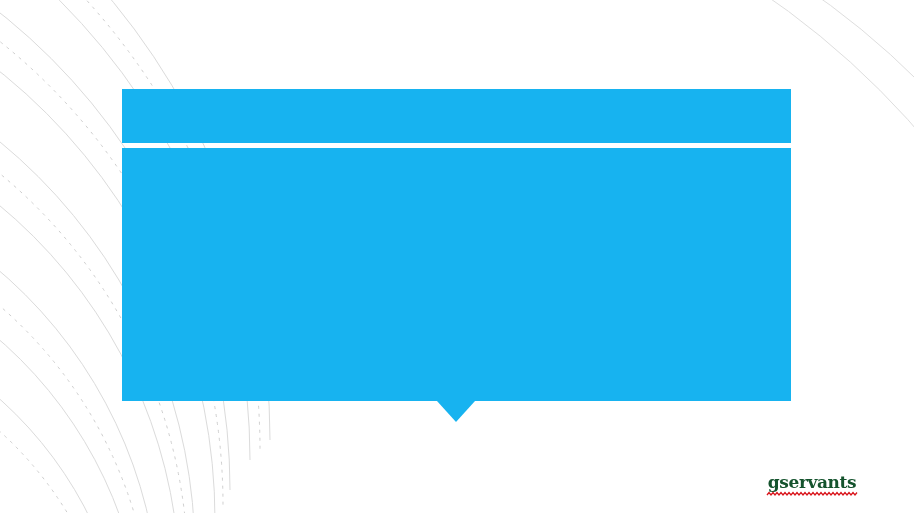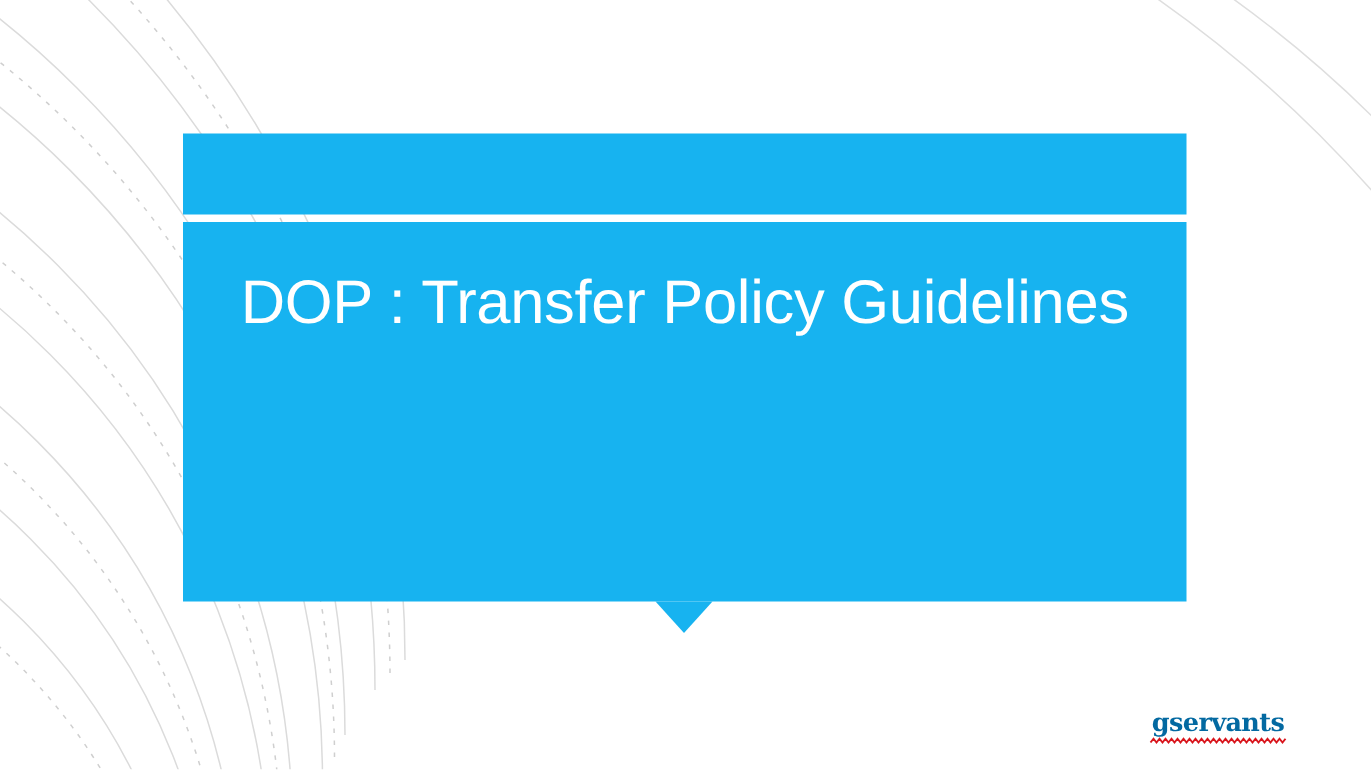--- a/index.html
+++ b/index.html
@@ -90,21 +90,21 @@
     top: 473px;
     width: 92px;
     height: 27px;
   }
   .logo-text {
     position: absolute;
     left: 0;
     top: 0;
     width: 92px;
     text-align: center;
-    color: #0369a1;
+    color: #14532d;
     font-family: "DejaVu Serif", serif;
     font-weight: bold;
     font-size: 17px;
     line-height: 19px;
     letter-spacing: -0.4px;
   }
   .logo-underline {
     position: absolute;
     left: 0;
     top: 18px;
@@ -153,21 +153,20 @@
       <path d="M 360 -150 A 790 790 0 0 1 1150 640"></path>
     </g>
   </svg>
 
   <div class="bubble-wrap">
 
     <div class="bubble-topbar"></div>
 
     <div class="bubble-body">
       <div class="title-block">
-        <span class="title-line">DOP : Transfer Policy Guidelines</span>
       </div>
     </div>
 
     <div class="bubble-tail"></div>
   </div>
 
   <div class="logo">
     <div class="logo-text">gservants</div>
     <svg class="logo-underline" viewBox="0 0 92 6" xmlns="http://www.w3.org/2000/svg">
       <path d="M1 4 L3 1.5 L5 4 L7 1.5 L9 4 L11 1.5 L13 4 L15 1.5 L17 4 L19 1.5 L21 4 L23 1.5 L25 4 L27 1.5 L29 4 L31 1.5 L33 4 L35 1.5 L37 4 L39 1.5 L41 4 L43 1.5 L45 4 L47 1.5 L49 4 L51 1.5 L53 4 L55 1.5 L57 4 L59 1.5 L61 4 L63 1.5 L65 4 L67 1.5 L69 4 L71 1.5 L73 4 L75 1.5 L77 4 L79 1.5 L81 4 L83 1.5 L85 4 L87 1.5 L89 4 L91 1.5" fill="none" stroke="#D9151C" stroke-width="1.3"></path>

